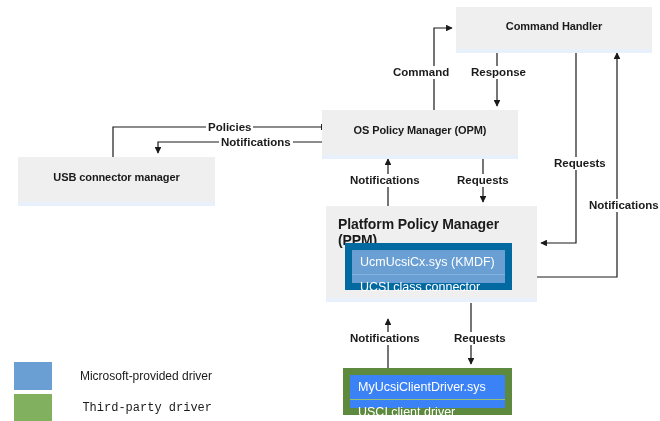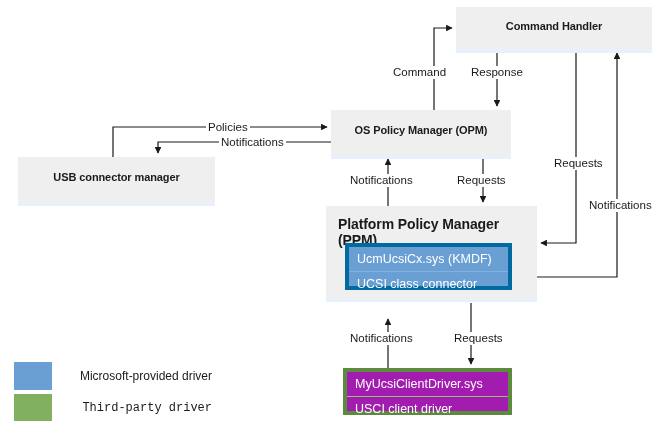--- a/index.html
+++ b/index.html
@@ -22,68 +22,69 @@
     position:absolute;left:0;right:0;
     text-align:center;
     font-weight:bold;
     color:#1a1a1a;
     font-size:11px;
     letter-spacing:-0.1px;
   }
   #node-command-handler{left:456px;top:7px;width:196px;height:42px;}
   #node-command-handler .node-title{top:13px;}
 
-  #node-opm{left:331px;top:110px;width:180px;height:45px;}
+  #node-opm{left:322px;top:110px;width:196px;height:45px;}
   #node-opm .node-title{top:14px;}
 
   #node-usb-connector-manager{left:18px;top:157px;width:197px;height:45px;}
   #node-usb-connector-manager .node-title{top:14px;}
 
   #node-ppm{left:326px;top:206px;width:211px;height:92px;}
   #node-ppm .node-title{
     top:10px;left:12px;right:auto;text-align:left;
     font-size:14px;
   }
 
   
   .driver-box{
     position:absolute;box-sizing:border-box;
-    border:4px solid #0369a1;
+    border:7px solid #0369a1;
   }
   .driver-box .row{
     box-sizing:border-box;
     color:#ffffff;
     font-size:12.5px;
     padding-left:8px;
     display:flex;align-items:center;
     height:24px;
   }
   .driver-box .row.sep{border-top:1px solid #6f9bc6;}
 
   #driver-ucmucsicx{
     left:345px;top:243px;width:167px;height:47px;
     background:#6a9fd4;
   }
   #driver-ucmucsicx .row.sep{border-top-color:#83b0dd;}
 
   #driver-myucsiclientdriver{
     left:343px;top:368px;width:169px;height:47px;
-    background:#a21caf;border-color:#5d8a3e;
+    background:#3b82f6;border-color:#5d8a3e;
   }
   #driver-myucsiclientdriver .row.sep{border-top-color:#96bf78;}
 
   
   .edge-label{
     position:absolute;
     font-size:11.5px;
     color:#1a1a1a;
     background:#ffffff;
     padding:0 2px;
     white-space:nowrap;
     line-height:13px;
+    font-weight:bold;
   }
 
   
   #legend{position:absolute;left:0;top:0;width:660px;height:421px;}
   .legend-swatch{position:absolute;width:38px;height:28px;}
   .legend-text{
     position:absolute;
     font-size:12px;color:#1a1a1a;
     text-align:right;
     white-space:nowrap;

